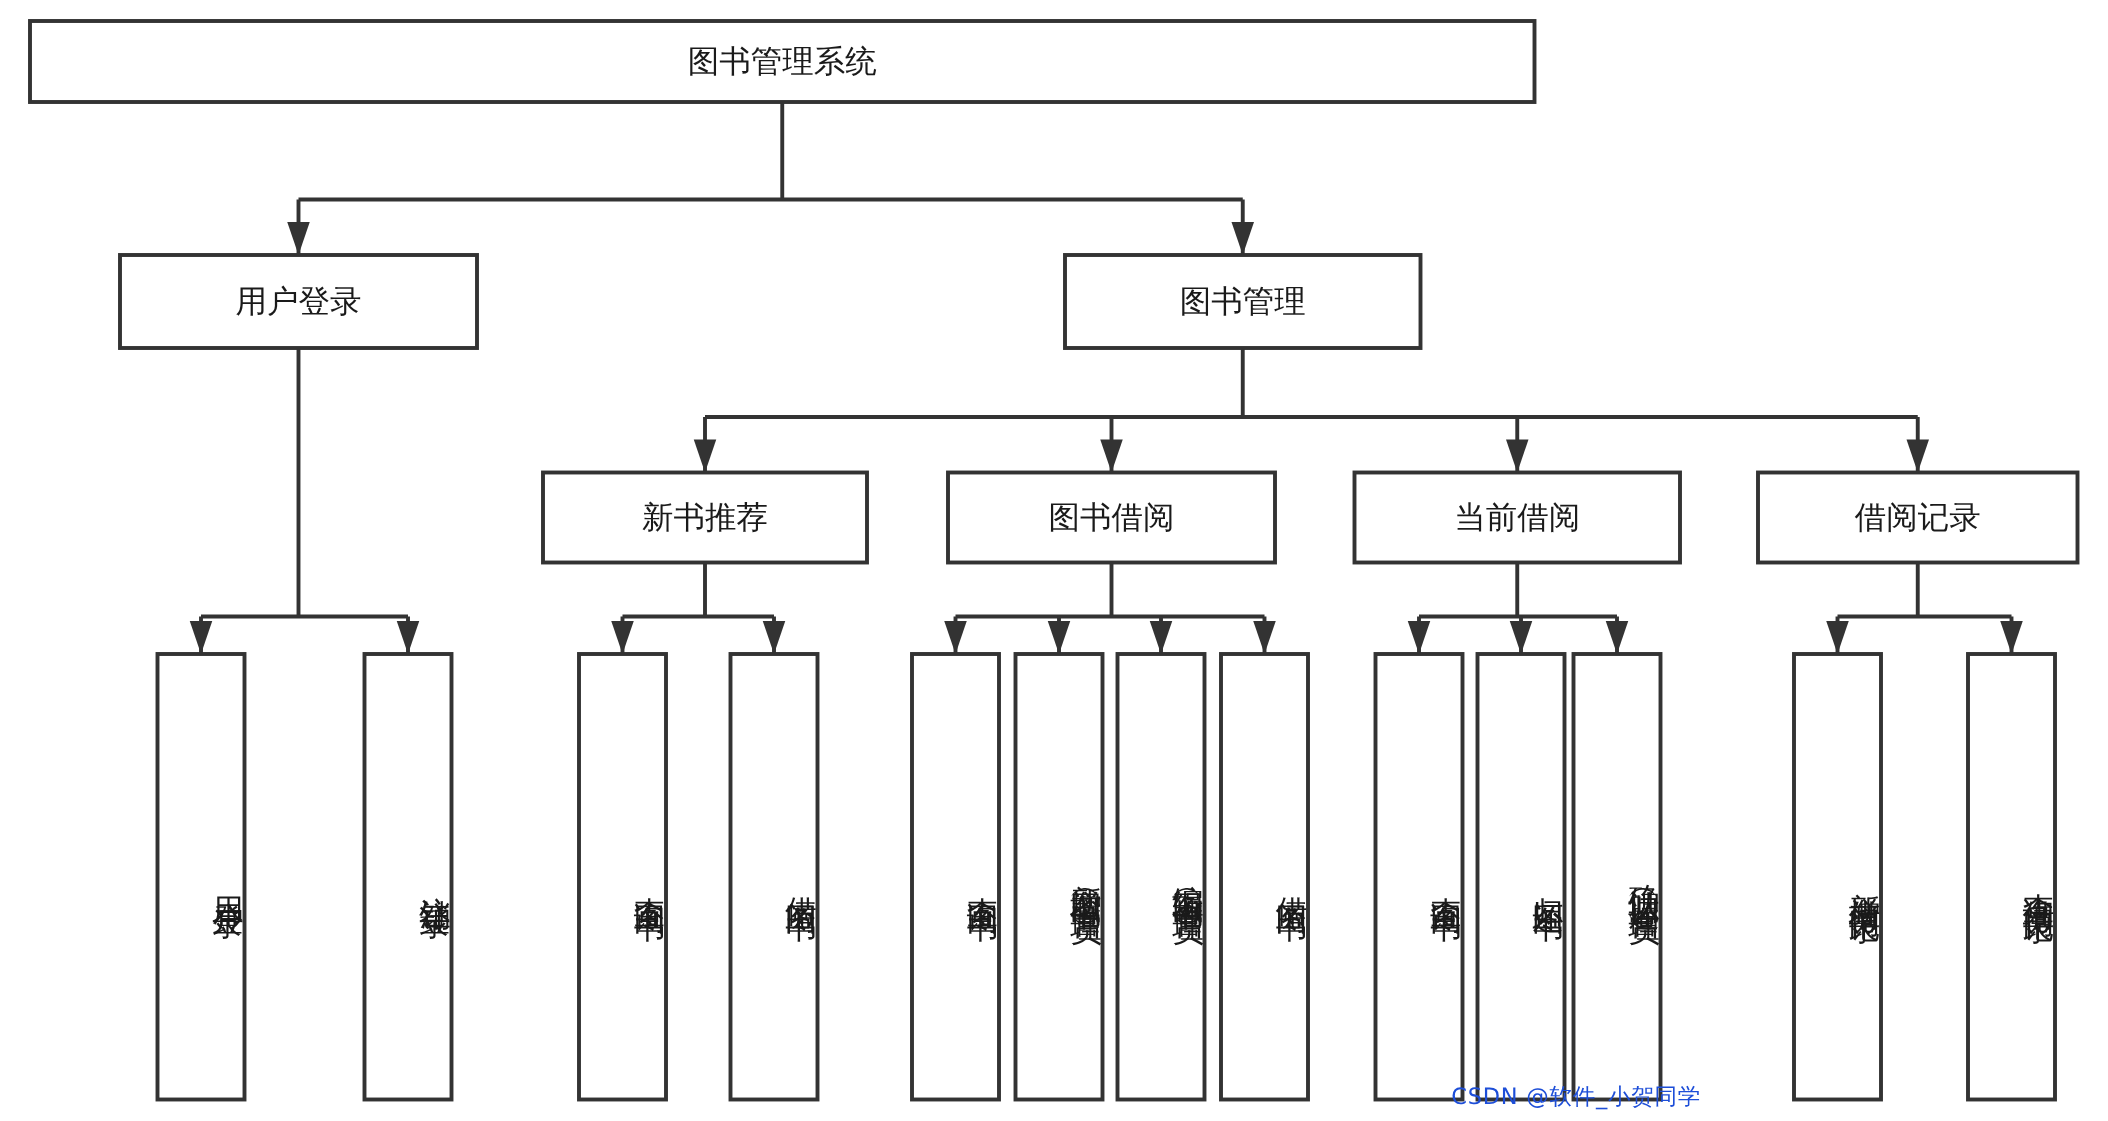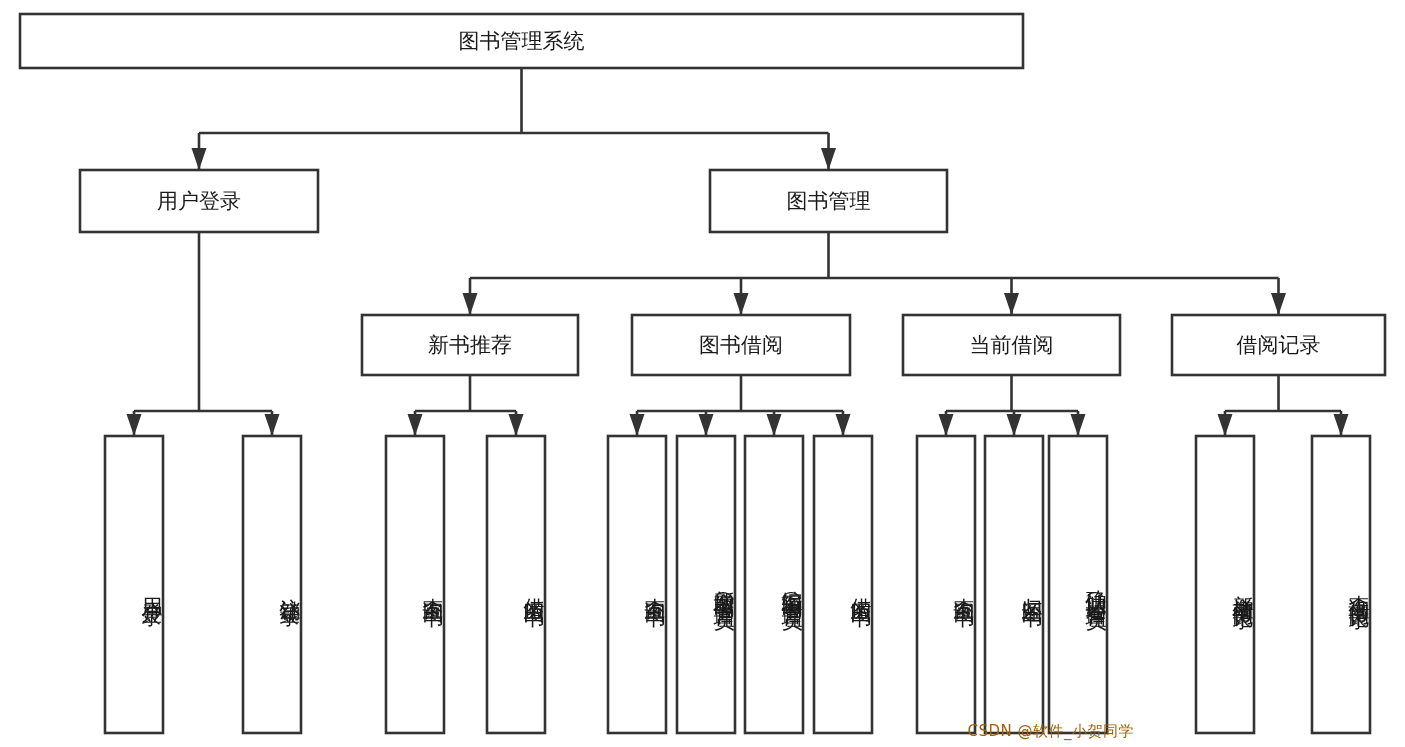--- a/index.html
+++ b/index.html
@@ -57,21 +57,21 @@
     justify-content: center;
     white-space: nowrap;
     pointer-events: none;
   }
   .watermark {
     position: absolute;
     right: 10px;
     bottom: 6px;
     font-family: "DejaVu Sans", "Liberation Sans", sans-serif;
     font-size: 15px;
-    color: #a16207;
+    color: #1d4ed8;
     white-space: nowrap;
     letter-spacing: 0.5px;
   }
 </style>
 </head>
 <body>
 
 <div id="diagram-root">
   <svg id="diagram-svg" width="1405" height="747" viewBox="0 0 1405 747" xmlns="http://www.w3.org/2000/svg">
     <g id="connectors-layer">

